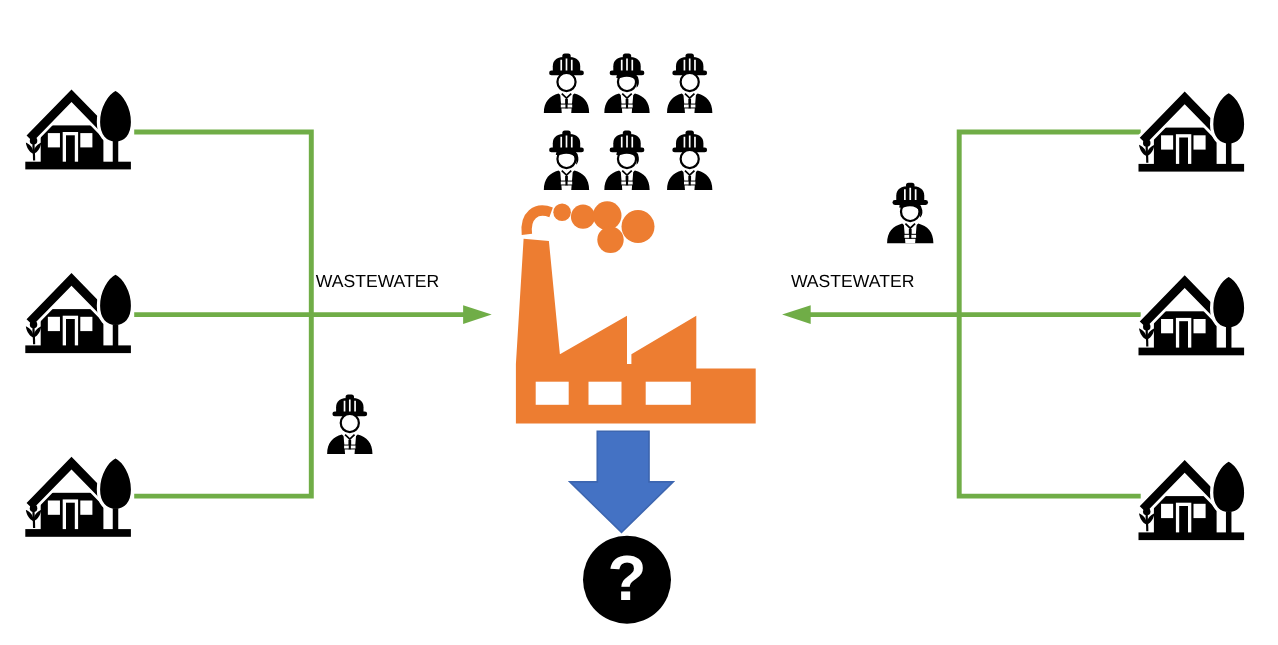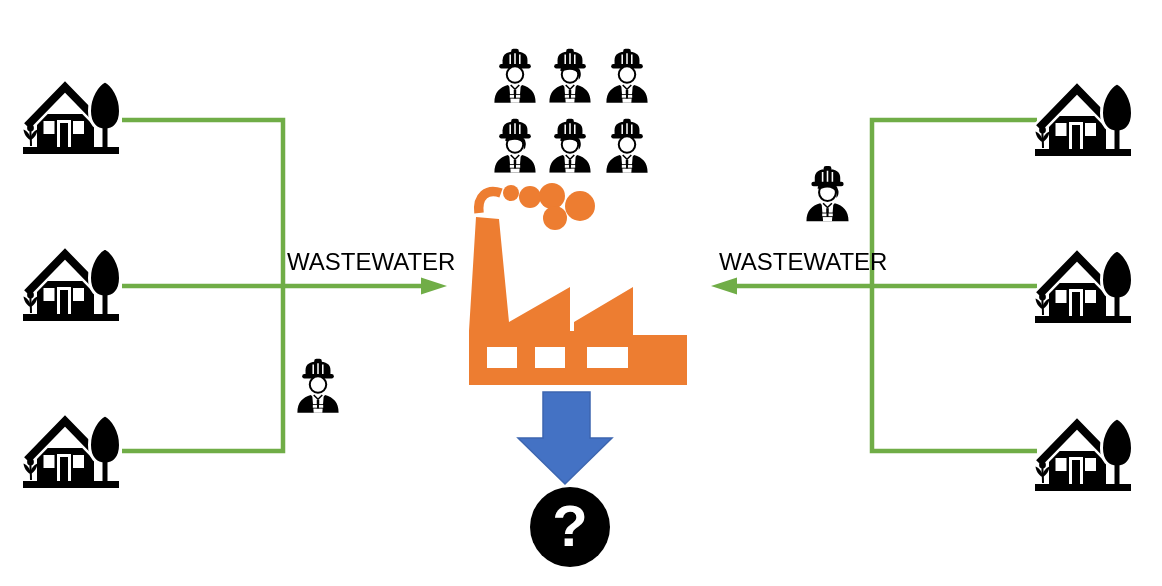--- a/index.html
+++ b/index.html
@@ -24,21 +24,21 @@
 
   
   .arrow-blue { fill: var(--arrow_blue, #4472C4); stroke: #3D66B0; stroke-width: 1.5; }
 
   
   .qcircle { fill: var(--question_circle, #000000); }
 
   .flow-label {
     position: absolute;
     color: var(--label_text, #000000);
-    font-size: 24px;
+    font-size: 16px;
     letter-spacing: 0px;
     white-space: nowrap;
   }
   .qmark {
     position: absolute;
     left: 530px; top: 495px;
     width: 80px; height: 64px;
     line-height: 62px;
     text-align: center;
     font-size: 58px;

